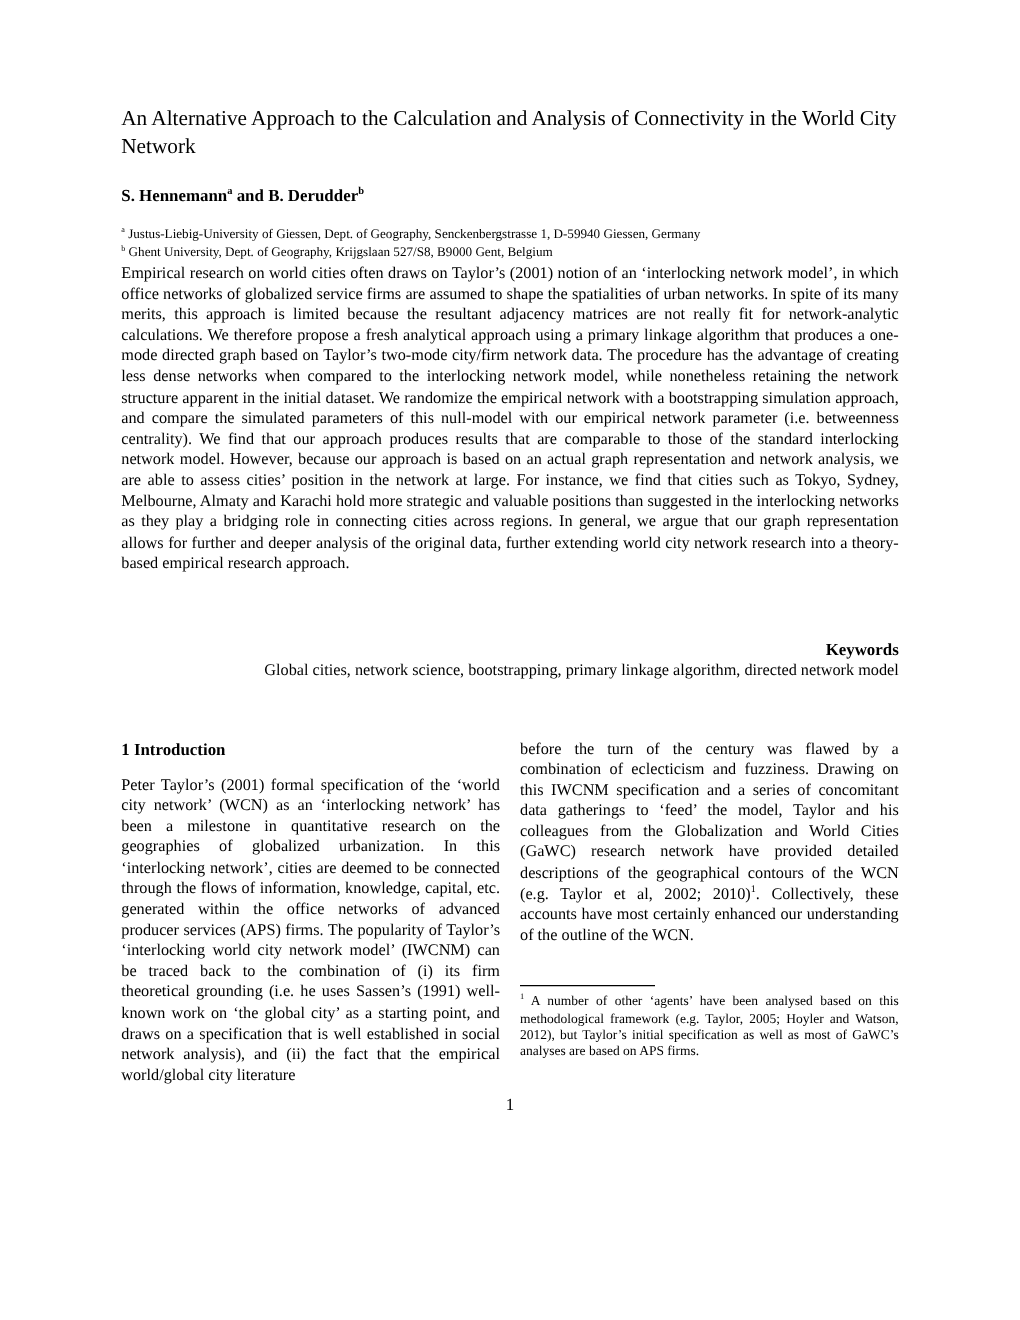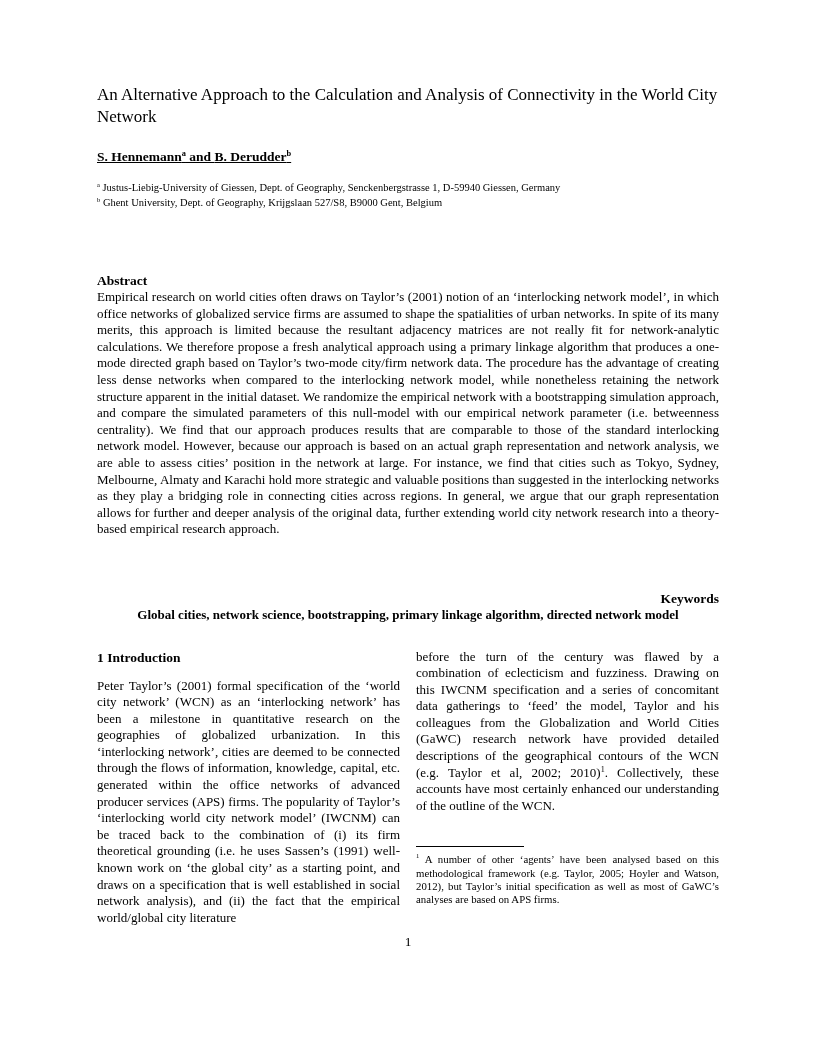--- a/index.html
+++ b/index.html
@@ -17,21 +17,20 @@
     font-size: 17px;
     font-weight: normal;
     line-height: 22px;
     text-align: left;
   }
   .authors {
     margin-top: 20px;
     font-size: 13.5px;
     font-weight: bold;
     line-height: 17px;
-    text-decoration: underline;
   }
   sup {
     font-size: 0.62em;
     vertical-align: super;
     line-height: 0;
   }
   .affiliations {
     margin-top: 15px;
     font-size: 10.5px;
     line-height: 15px;
@@ -41,25 +40,25 @@
     font-weight: bold;
     line-height: 17px;
   }
   .abstract-heading { margin-top: 62px; }
   .body-text {
     font-size: 13px;
     line-height: 16.6px;
     text-align: justify;
   }
   .keywords-heading { margin-top: 52px; text-align: right; }
-  .keywords-text { text-align: center; font-weight: bold; }
+  .keywords-text { text-align: right; }
   .two-col {
     display: flex;
     gap: 16px;
-    margin-top: 25px;
+    margin-top: 46px;
   }
   .col { flex: 1 1 0; min-width: 0; }
   .intro-heading { margin-bottom: 12px; }
   .footnote-block { margin-top: 32px; }
   .footnote-rule {
     width: 108px;
     border-top: 1px solid #000000;
     margin-bottom: 6px;
   }
   .footnote-text {
@@ -80,21 +79,20 @@
 
   <h1 class="title">An Alternative Approach to the Calculation and Analysis of Connectivity in the World City Network</h1>
 
   <div class="authors"><span>S. Hennemann</span><sup>a</sup><span> and </span><span>B. Derudder</span><sup>b</sup></div>
 
   <div class="affiliations">
     <div><sup>a</sup><span> Justus-Liebig-University of Giessen, Dept. of Geography, Senckenbergstrasse 1, D-59940 Giessen, Germany</span></div>
     <div><sup>b</sup><span> Ghent University, Dept. of Geography, Krijgslaan 527/S8, B9000 Gent, Belgium</span></div>
   </div>
 
-  <h2 class="section-heading abstract-heading">Abstract</h2>
   <p class="body-text">Empirical research on world cities often draws on Taylor’s (2001) notion of an ‘interlocking network model’, in which office networks of globalized service firms are assumed to shape the spatialities of urban networks. In spite of its many merits, this approach is limited because the resultant adjacency matrices are not really fit for network-analytic calculations. We therefore propose a fresh analytical approach using a primary linkage algorithm that produces a one-mode directed graph based on Taylor’s two-mode city/firm network data. The procedure has the advantage of creating less dense networks when compared to the interlocking network model, while nonetheless retaining the network structure apparent in the initial dataset. We randomize the empirical network with a bootstrapping simulation approach, and compare the simulated parameters of this null-model with our empirical network parameter (i.e. betweenness centrality). We find that our approach produces results that are comparable to those of the standard interlocking network model. However, because our approach is based on an actual graph representation and network analysis, we are able to assess cities’ position in the network at large. For instance, we find that cities such as Tokyo, Sydney, Melbourne, Almaty and Karachi hold more strategic and valuable positions than suggested in the interlocking networks as they play a bridging role in connecting cities across regions. In general, we argue that our graph representation allows for further and deeper analysis of the original data, further extending world city network research into a theory-based empirical research approach.</p>
 
   <h2 class="section-heading keywords-heading">Keywords</h2>
   <p class="body-text keywords-text">Global cities, network science, bootstrapping, primary linkage algorithm, directed network model</p>
 
   <div class="two-col">
     <div class="col">
       <h2 class="section-heading intro-heading">1 Introduction</h2>
       <p class="body-text">Peter Taylor’s (2001) formal specification of the ‘world city network’ (WCN) as an ‘interlocking network’ has been a milestone in quantitative research on the geographies of globalized urbanization. In this ‘interlocking network’, cities are deemed to be connected through the flows of information, knowledge, capital, etc. generated within the office networks of advanced producer services (APS) firms. The popularity of Taylor’s ‘interlocking world city network model’ (IWCNM) can be traced back to the combination of (i) its firm theoretical grounding (i.e. he uses Sassen’s (1991) well-known work on ‘the global city’ as a starting point, and draws on a specification that is well established in social network analysis), and (ii) the fact that the empirical world/global city literature</p>
     </div>

